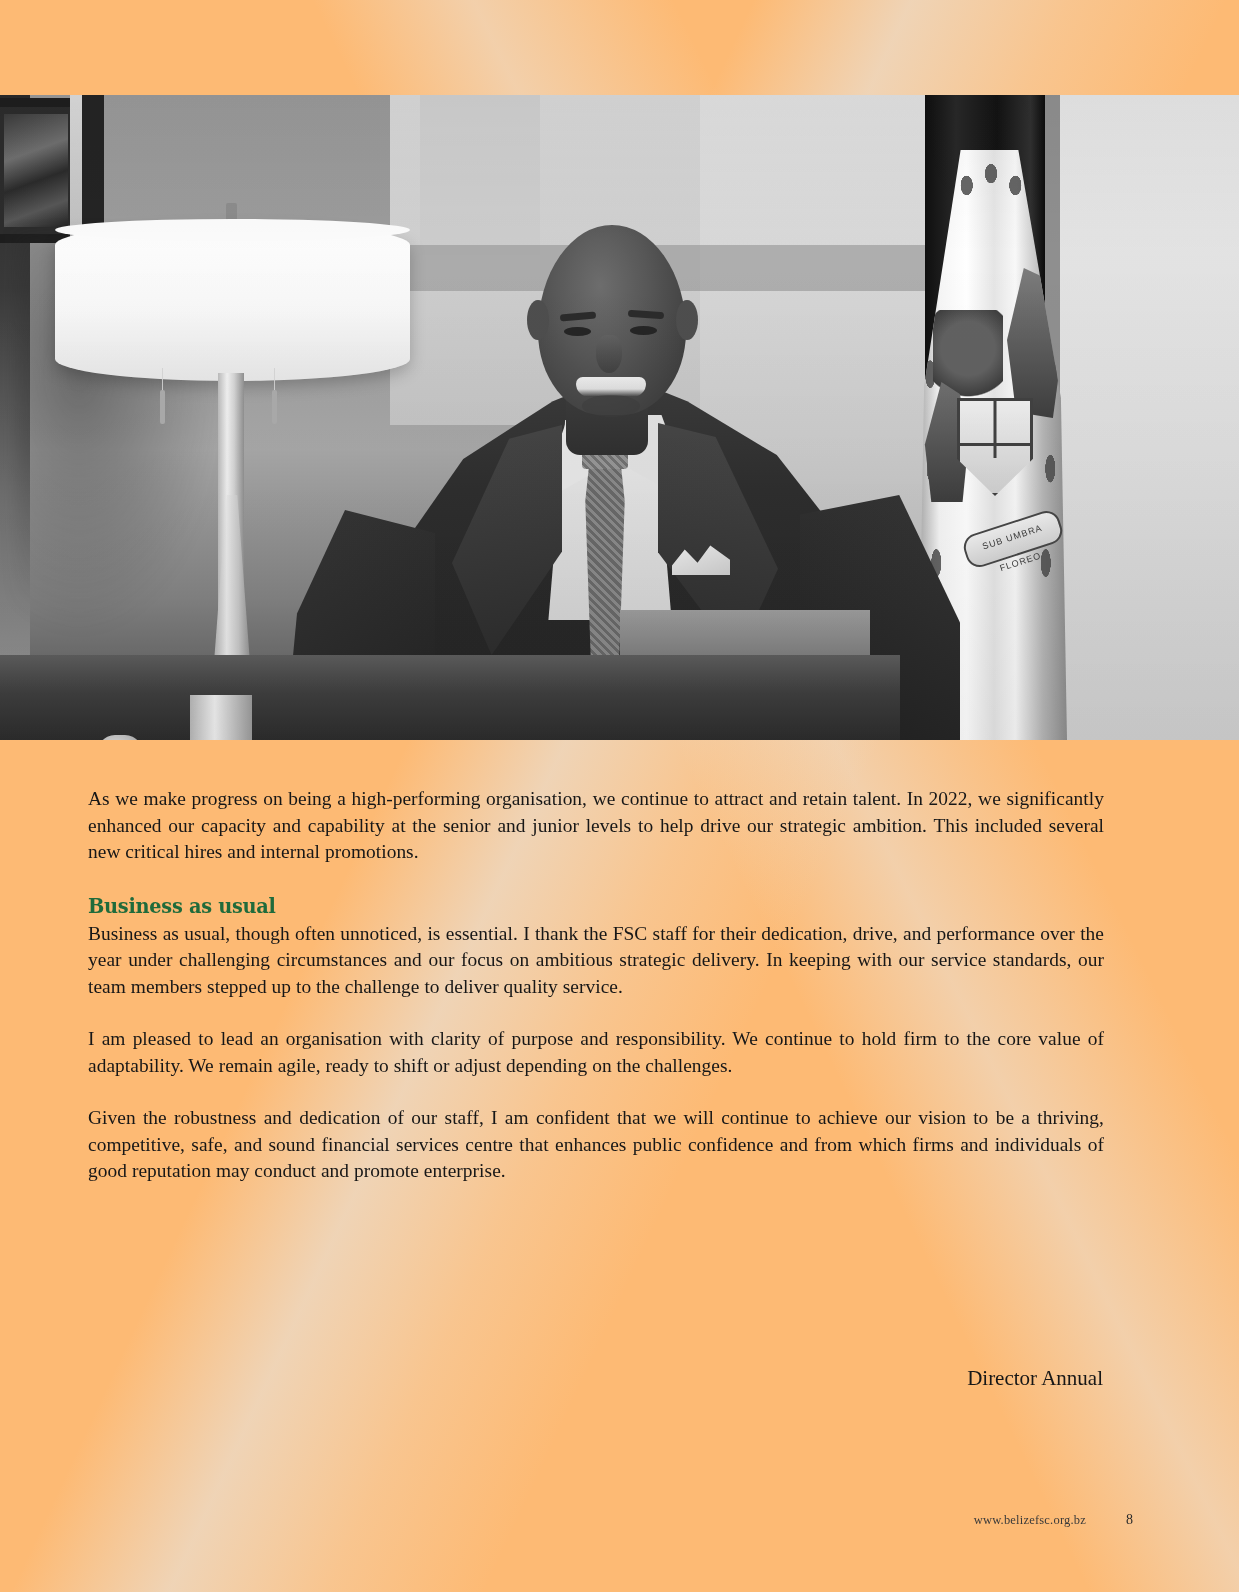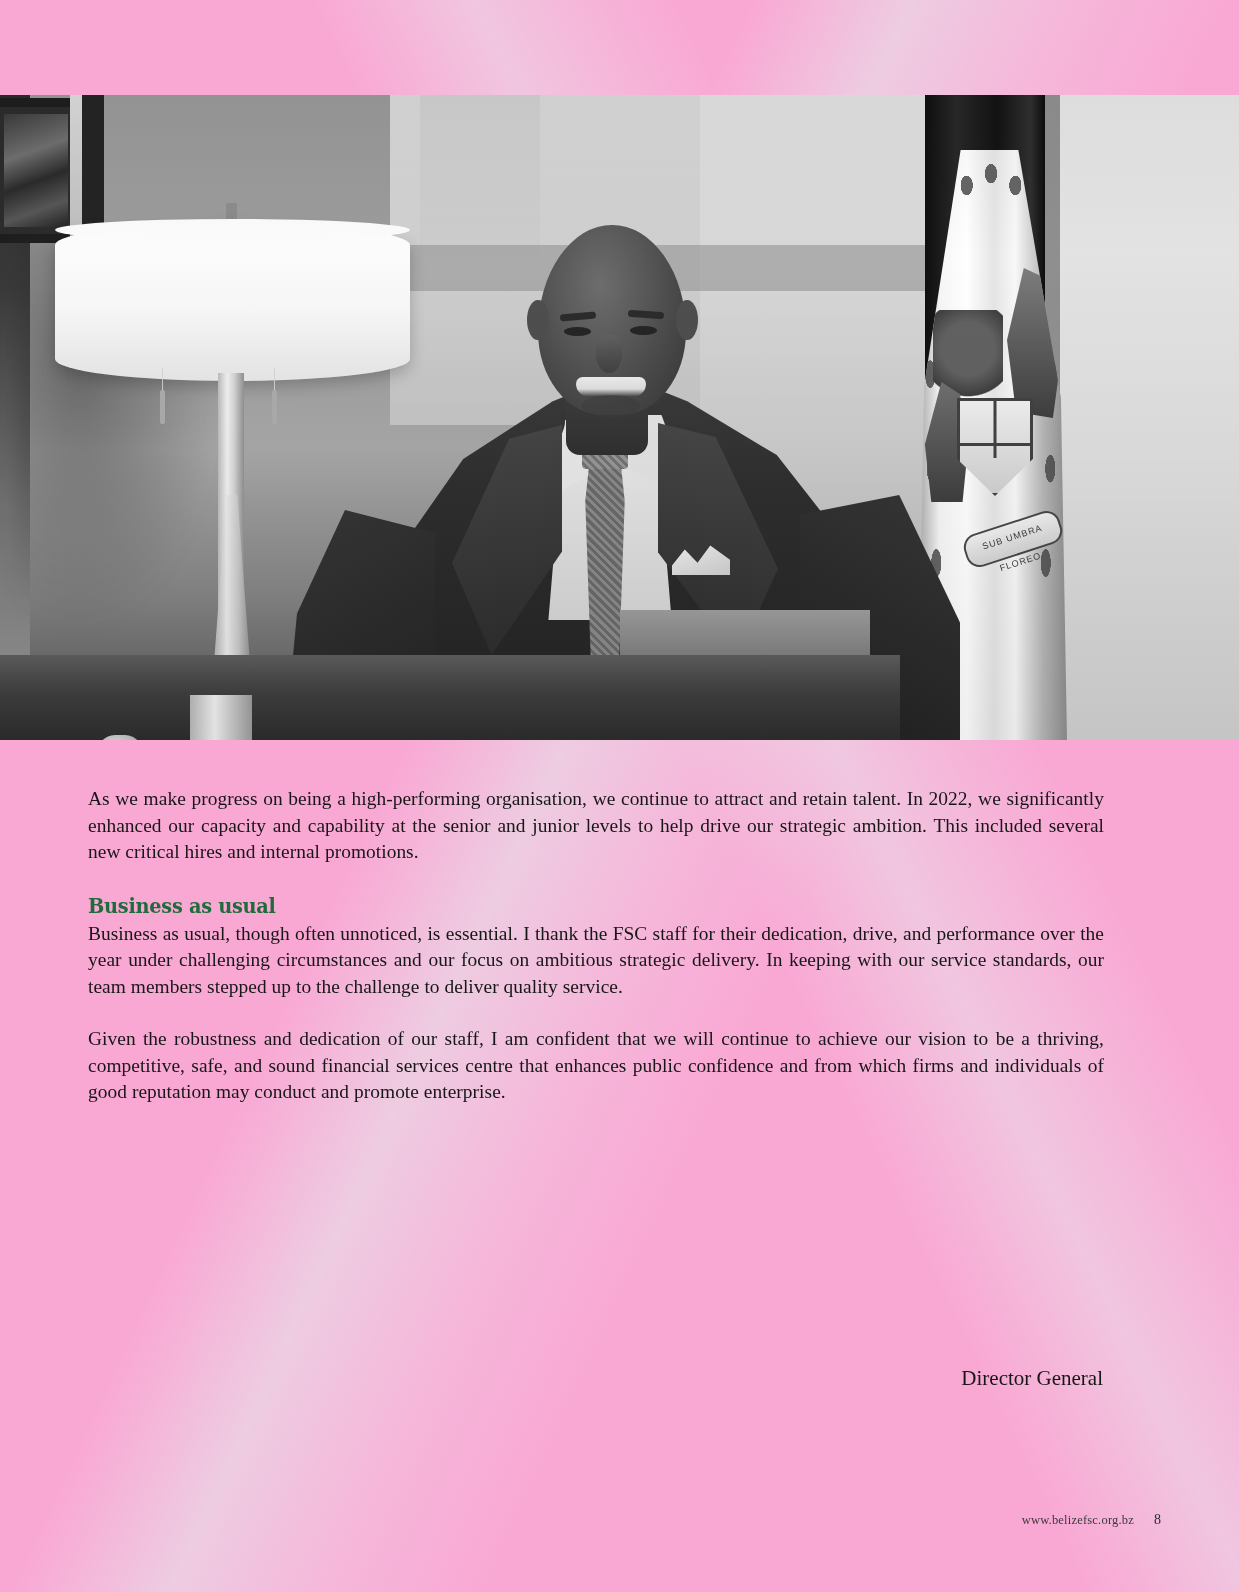--- a/index.html
+++ b/index.html
@@ -8,21 +8,21 @@
     background: #ffffff;
   }
   body {
     font-family: "Liberation Serif", "DejaVu Serif", serif;
     color: #1a1a1a;
   }
   .page {
     position: relative;
     width: 1239px;
     height: 1592px;
-    background: #f9a8d4;
+    background: #fdba74;
     overflow: hidden;
   }
 
   
   .watermark {
     position: absolute;
     inset: 0;
     pointer-events: none;
     background:
       linear-gradient(115deg, rgba(235,238,240,0) 38%, rgba(228,233,236,0.55) 46%, rgba(232,236,238,0.22) 54%, rgba(255,255,255,0) 62%),
@@ -365,22 +365,22 @@
   
   .footer {
     position: absolute;
     left: 0;
     right: 0;
     top: 1512px;
     z-index: 2;
     display: flex;
     justify-content: flex-end;
     align-items: baseline;
-    padding-right: 78px;
-    gap: 20px;
+    padding-right: 106px;
+    gap: 40px;
   }
   .footer-url {
     font-size: 12.5px;
     color: #3a3a3a;
     letter-spacing: 0.2px;
   }
   .footer-page {
     font-size: 14px;
     color: #2b2b2b;
   }
@@ -457,27 +457,28 @@
 
   <div class="content">
 
     <p class="body">As we make progress on being a high-performing organisation, we continue to attract and retain talent. In 2022, we significantly enhanced our capacity and capability at the senior and junior levels to help drive our strategic ambition.  This included several new critical hires and internal promotions.</p>
 
     <h2 class="section-heading">Business as usual</h2>
 
     <p class="body">Business as usual, though often unnoticed, is essential.  I thank the FSC staff for their dedication, drive, and performance over the year under challenging circumstances and our focus on ambitious strategic delivery.  In keeping with our service standards, our team members stepped up to the challenge to deliver quality service.</p>
 
 
+    <p class="body">I am pleased to lead an organisation with clarity of purpose and responsibility.  We continue to hold firm to the core value of adaptability.  We remain agile, ready to shift or adjust depending on the challenges.</p>
 
     <p class="body">Given the robustness and dedication of our staff, I am confident that we will continue to achieve our vision to be a thriving, competitive, safe, and sound financial services centre that enhances public confidence and from which firms and individuals of good reputation may conduct and promote enterprise.</p>
 
   </div>
 
   <div class="signature">
-    <div class="sig-title">Director General</div>
+    <div class="sig-title">Director Annual</div>
   </div>
 
   <div class="footer">
     <span class="footer-url">www.belizefsc.org.bz</span>
     <span class="footer-page">8</span>
   </div>
 
 </div>
 
 </body></html>

